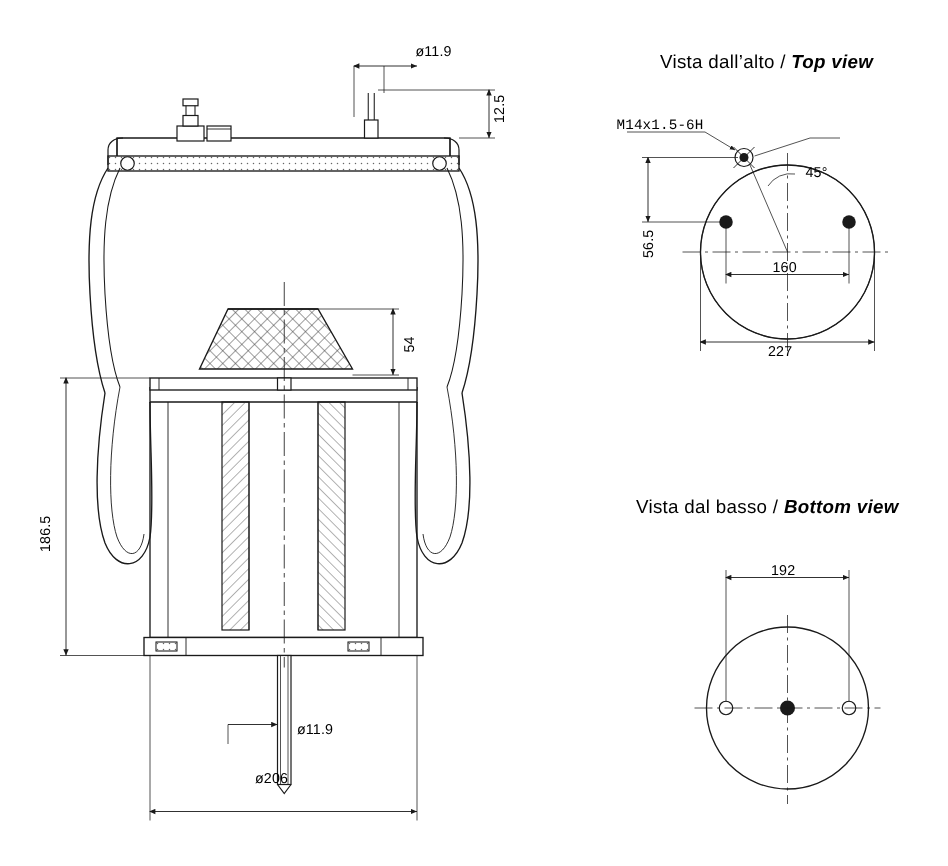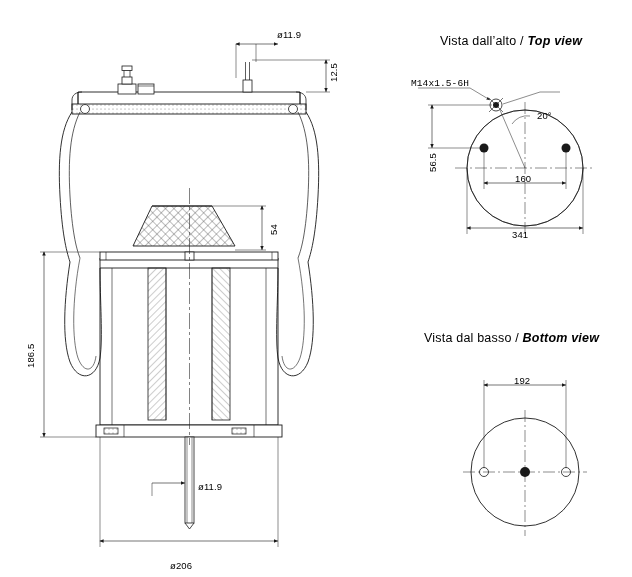--- a/index.html
+++ b/index.html
@@ -225,23 +225,23 @@
   <div class="vt-label" style="left:440px; top:34px;">
     <span class="reg">Vista dall’alto /</span>
     <span class="ital">Top view</span>
   </div>
 
   <div class="dim" style="left:277px; top:29px;">ø11.9</div>
   <div class="dim vert" style="left:328px; top:82px;">12.5</div>
   <div class="dim vert" style="left:268px; top:235px;">54</div>
   <div class="dim vert" style="left:25px; top:368px;">186.5</div>
   <div class="dim" style="left:198px; top:481px;">ø11.9</div>
-  <div class="dim" style="left:170px; top:560px;">ø206</div>
+  <div class="dim" style="left:170px; top:514px;">ø206</div>
 
   <div class="dim" style="left:411px; top:78px;font-family:Liberation Mono, monospace;">M14x1.5-6H</div>
-  <div class="dim" style="left:537px; top:110px;">20°</div>
+  <div class="dim" style="left:537px; top:110px;">45°</div>
   <div class="dim vert" style="left:427px; top:172px;">56.5</div>
   <div class="dim" style="left:515px; top:173px;">160</div>
-  <div class="dim" style="left:512px; top:229px;">341</div>
+  <div class="dim" style="left:512px; top:229px;">227</div>
 
   <div class="dim" style="left:514px; top:375px;">192</div>
 
 </div>
 
 </body></html>

